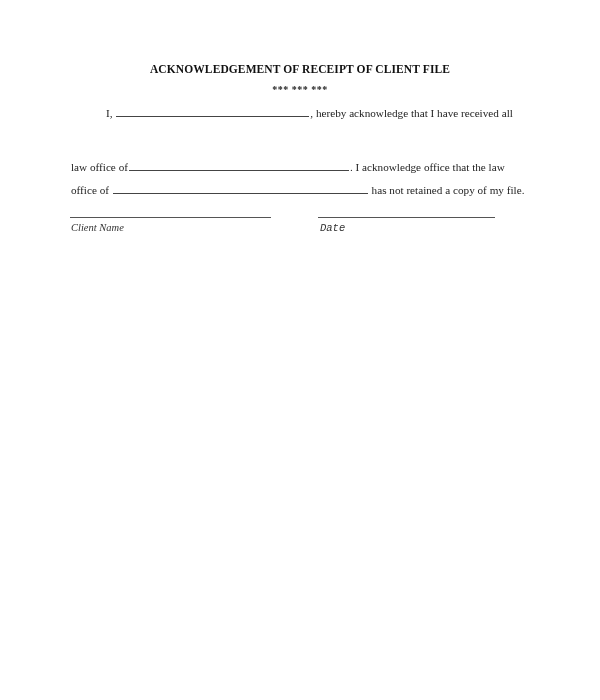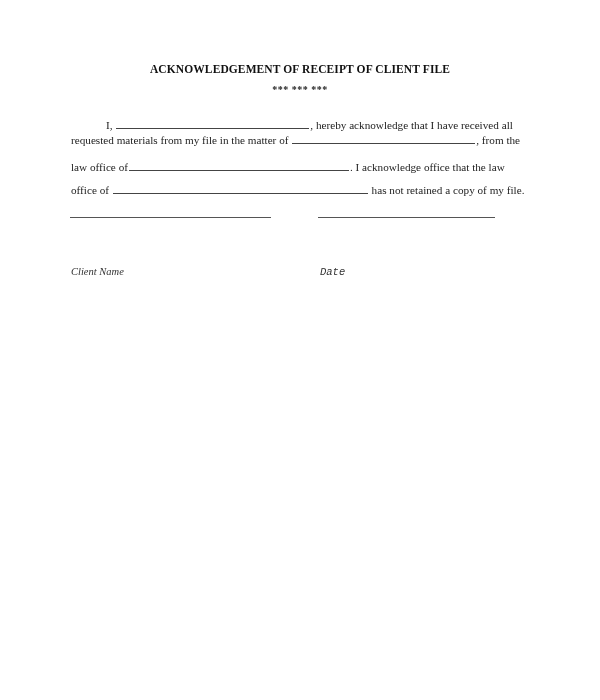--- a/index.html
+++ b/index.html
@@ -58,40 +58,35 @@
     .sig-line {
       position: absolute;
       border-top: 1px solid #555;
       height: 0;
     }
     .sig-label {
       position: absolute;
       font-size: 10.5px;
       font-style: italic;
       color: #333;
-      margin-top: 44px;
     }
   </style>
 </head>
 <body>
 
 <div class="page">
 
   <div class="title">ACKNOWLEDGEMENT OF RECEIPT OF CLIENT FILE</div>
   <div class="stars">*** *** ***</div>
 
-  <div class="line" style="left:106px; top:106px;margin-top:12px;">
+  <div class="line" style="left:106px; top:106px;">
     <span>I,</span>
     <span class="blank" style="width:193px;"></span><span>, hereby acknowledge that I have received all</span>
   </div>
 
-  <div class="line" style="left:71px; top:133px;">
-    <span>requested materials from my file in the matter of</span>
-    <span class="blank" style="width:183px;"></span><span>, from the</span>
-  </div>
 
   <div class="line" style="left:71px; top:160px;">
     <span>law office of</span><span class="blank" style="width:220px;"></span><span>. I acknowledge office that the law</span>
   </div>
 
   <div class="line" style="left:71px; top:183px;">
     <span>office of</span>
     <span class="blank" style="width:255px;"></span>
     <span>has not retained a copy of my file.</span>
   </div>

